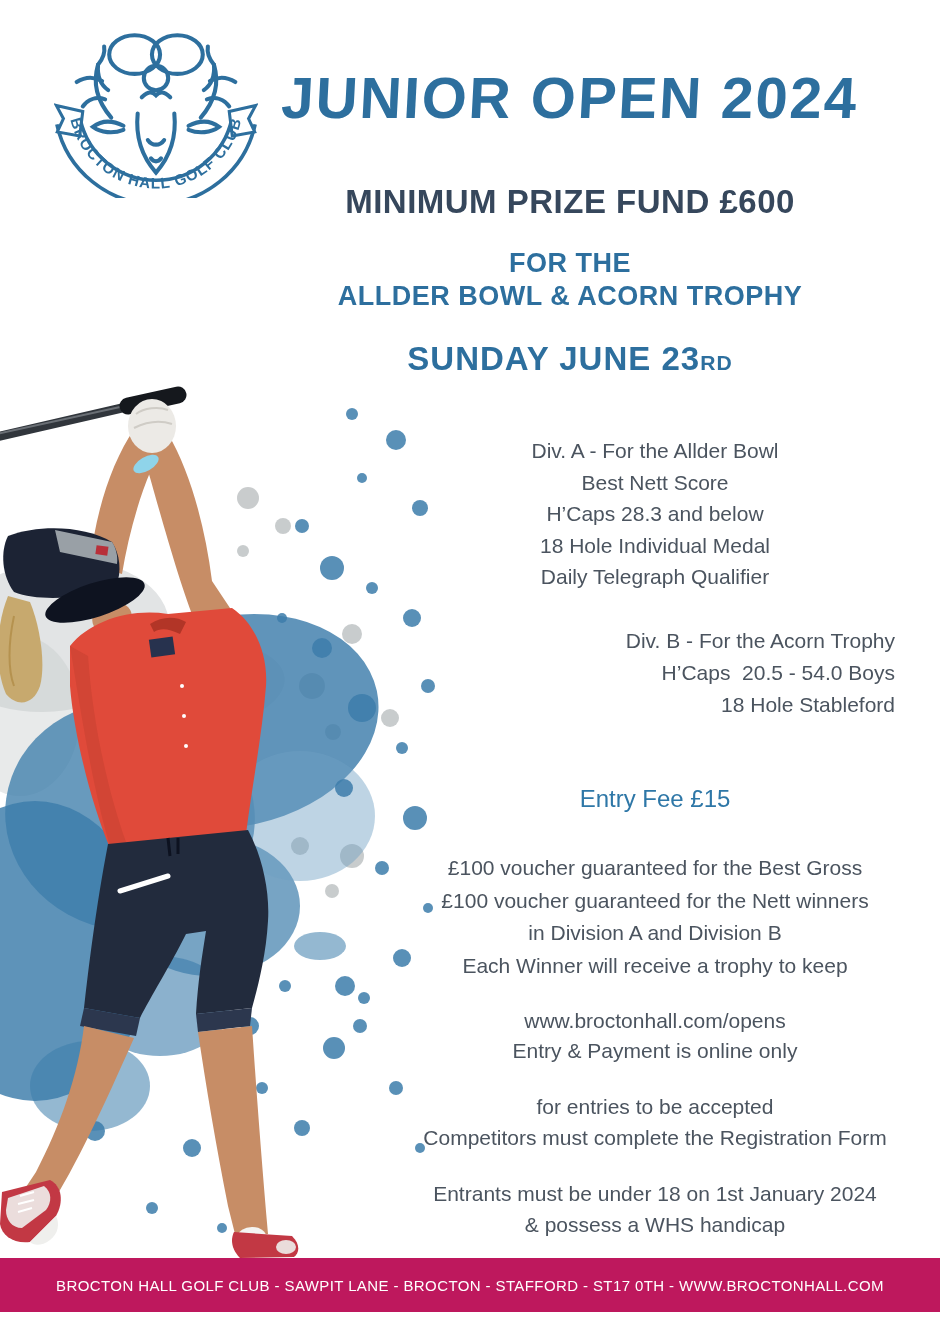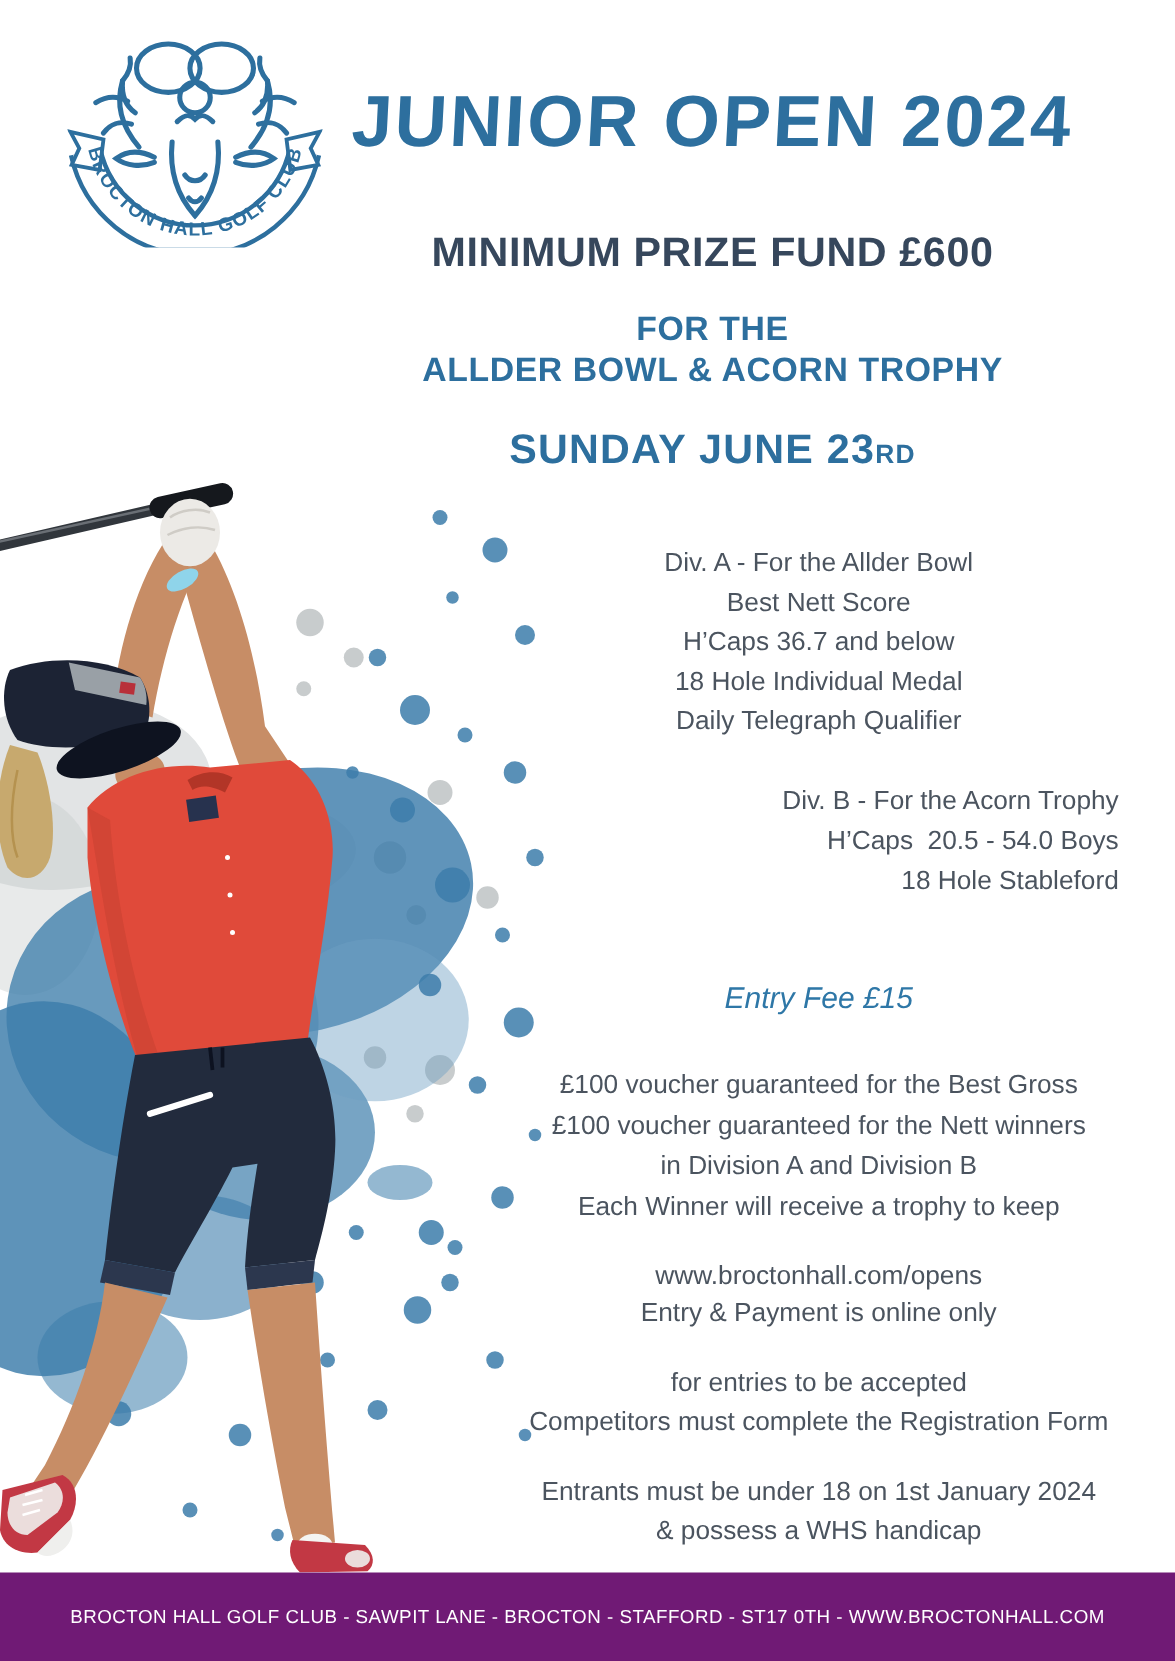--- a/index.html
+++ b/index.html
@@ -30,31 +30,31 @@
   }
   .date-suffix { font-size:0.64em; letter-spacing:1px; }
   
   .block {
     position:absolute; left:415px; width:480px; text-align:center;
     color:#4b545f; font-size:21px; font-weight:400;
   }
   .block .line { white-space:pre; }
   .div-a   { top:435px;  line-height:31.5px; }
   .div-b   { top:625px;  line-height:32px;text-align:right; }
-  .entry-fee { top:785px; color:#2e77a7; font-size:24px;font-style:italic; }
+  .entry-fee { top:785px; color:#2e77a7; font-size:24px; }
   .prizes  { top:852px;  line-height:32.5px; }
   .entry-info { top:1006px; line-height:30px; }
   .registration { top:1092px; line-height:30.5px; }
   .eligibility { top:1178px; line-height:31px; }
   
   .golfer-art { position:absolute; left:0; top:386px; width:436px; height:872px; }
   
   .footer {
-    position:absolute; left:0; top:1258px; width:940px; height:71px;
-    background:#701a75; color:#ffffff; display:flex; align-items:center;
+    position:absolute; left:0; top:1258px; width:940px; height:54px;
+    background:#be185d; color:#ffffff; display:flex; align-items:center;
     justify-content:center; font-size:15px; letter-spacing:0.4px;
     font-weight:400; white-space:nowrap;
   }
 </style>
 </head>
 <body>
 
 <div class="page">
 
   <div class="logo">
@@ -224,21 +224,21 @@
       <line x1="18" y1="826" x2="32" y2="822" stroke="#ffffff" stroke-width="2"></line>
       <path d="M30 856 L56 830 C60 838 58 848 50 854 C42 860 34 860 30 856 Z" fill="#efefed"></path>
       <path d="M234 846 L292 850 C300 858 300 866 294 871 L240 872 C232 864 230 854 234 846 Z" fill="#c23844"></path>
       <ellipse cx="286" cy="861" rx="10" ry="7" fill="#eeeeec" opacity="0.9"></ellipse>
     </svg>
   </div>
 
   <div class="block div-a">
     <div class="line">Div. A - For the Allder Bowl</div>
     <div class="line">Best Nett Score</div>
-    <div class="line">H’Caps 36.7 and below</div>
+    <div class="line">H’Caps 28.3 and below</div>
     <div class="line">18 Hole Individual Medal</div>
     <div class="line">Daily Telegraph Qualifier</div>
   </div>
 
   <div class="block div-b">
     <div class="line">Div. B - For the Acorn Trophy</div>
     <div class="line">H’Caps  20.5 - 54.0 Boys</div>
     <div class="line">18 Hole Stableford</div>
   </div>
 

